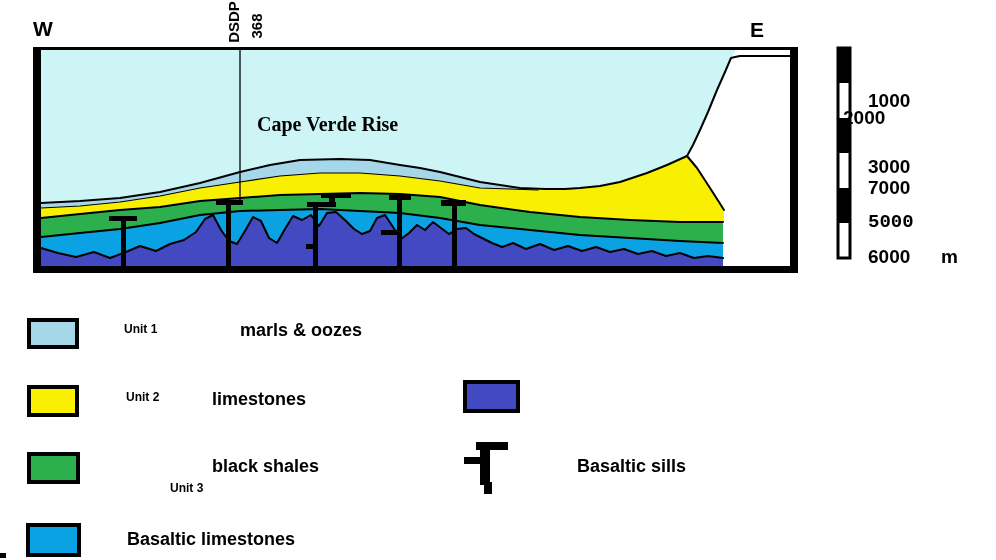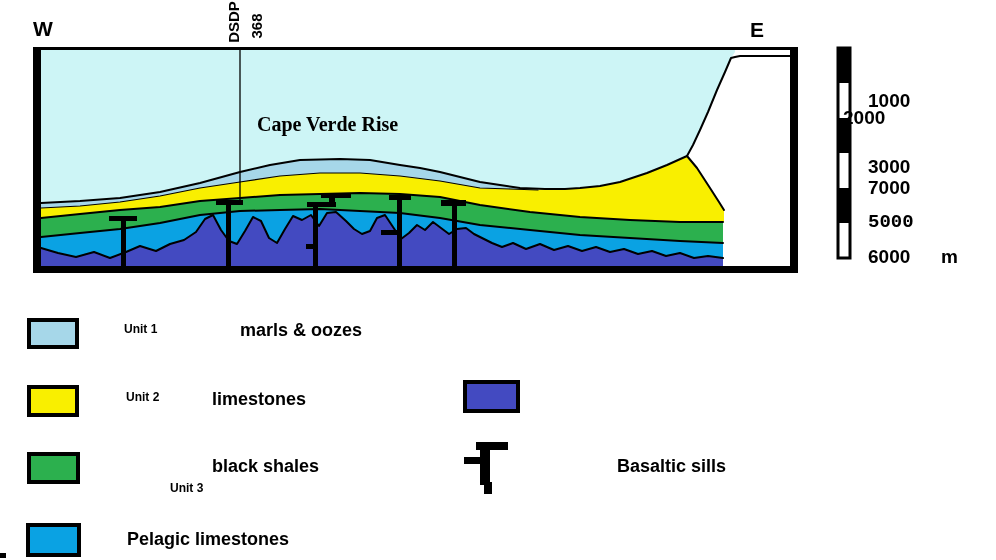--- a/index.html
+++ b/index.html
@@ -113,28 +113,28 @@
 
   <div class="swatch" style="left: 27px; top: 385px; width: 52px; height: 32px; background-color: rgb(249, 239, 0);"></div>
   <div class="lbl legend-name" style="left:126px;top:390px;">Unit 2</div>
   <div class="lbl legend-desc" style="left:212px;top:389px;">limestones</div>
 
   <div class="swatch" style="left: 27px; top: 452px; width: 53px; height: 32px; background-color: rgb(44, 176, 78);"></div>
   <div class="lbl legend-name" style="left:130px;top:481px;margin-left:40px;">Unit 3</div>
   <div class="lbl legend-desc" style="left:212px;top:456px;text-align:right;">black shales</div>
 
   <div class="swatch" style="left: 26px; top: 523px; width: 55px; height: 34px; background-color: rgb(10, 162, 227);"></div>
-  <div class="lbl legend-desc" style="left:127px;top:529px;">Pelagic limestones</div>
+  <div class="lbl legend-desc" style="left:127px;top:529px;">Basaltic limestones</div>
 
   <div class="swatch" style="left: 463px; top: 380px; width: 57px; height: 33px; background-color: rgb(67, 74, 193);"></div>
 
   <svg width="56" height="58" viewBox="0 0 56 58" style="left:460px;top:438px;">
     <g fill="#000">
       <rect x="16" y="4" width="32" height="8"></rect>
       <rect x="20" y="7" width="10" height="40"></rect>
       <rect x="24" y="44" width="8" height="12"></rect>
       <rect x="4" y="19" width="20" height="7"></rect>
     </g>
   </svg>
-  <div class="lbl legend-desc" style="left:577px;top:456px;margin-left:40px;">Basaltic sills</div>
+  <div class="lbl legend-desc" style="left:577px;top:456px;">Basaltic sills</div>
 
   <div class="artifact" style="left:0;top:553px;width:6px;height:5px;"></div>
 </div>
 
 </body></html>

